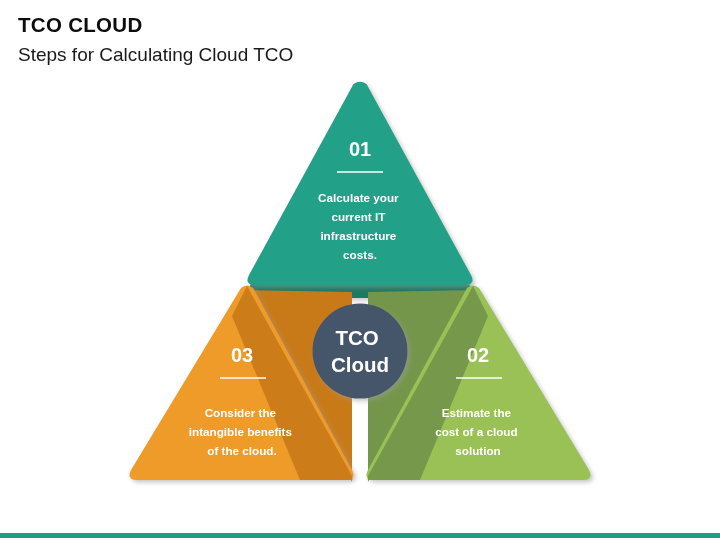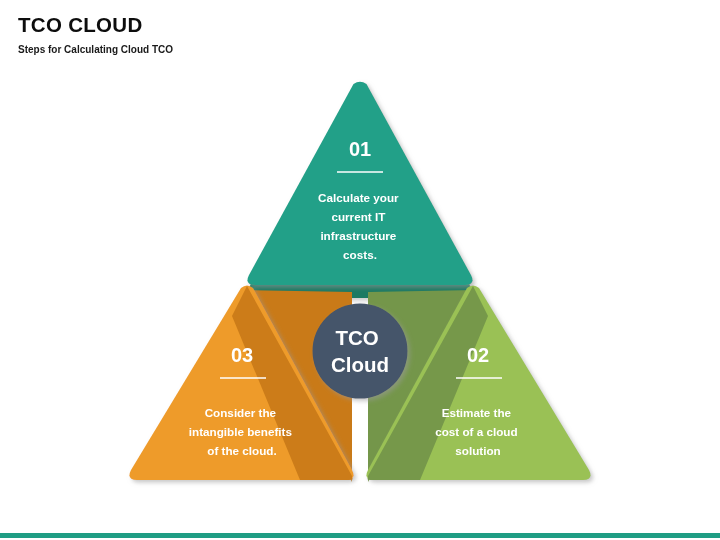--- a/index.html
+++ b/index.html
@@ -33,22 +33,22 @@
   }
   #page-title {
     font-size: 20.5px;
     font-weight: bold;
     color: #0d0d0d;
     letter-spacing: 0.3px;
     line-height: 1.1;
     margin: 0;
   }
   #page-subtitle {
-    font-size: 10px;
-    font-weight: bold;
+    font-size: 19px;
+    font-weight: normal;
     color: #1a1a1a;
     margin: 7px 0 0 0;
     line-height: 1.2;
   }
 
   
   #diagram {
     position: absolute;
     left: 0;
     top: 16px;

